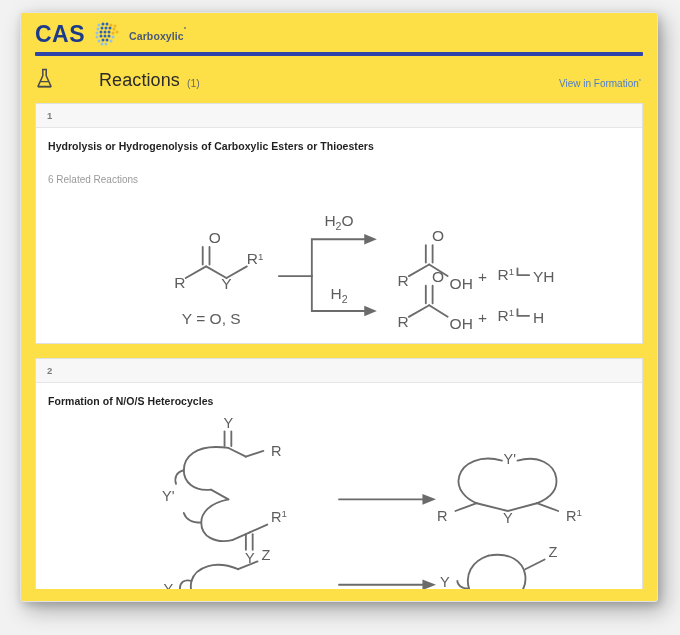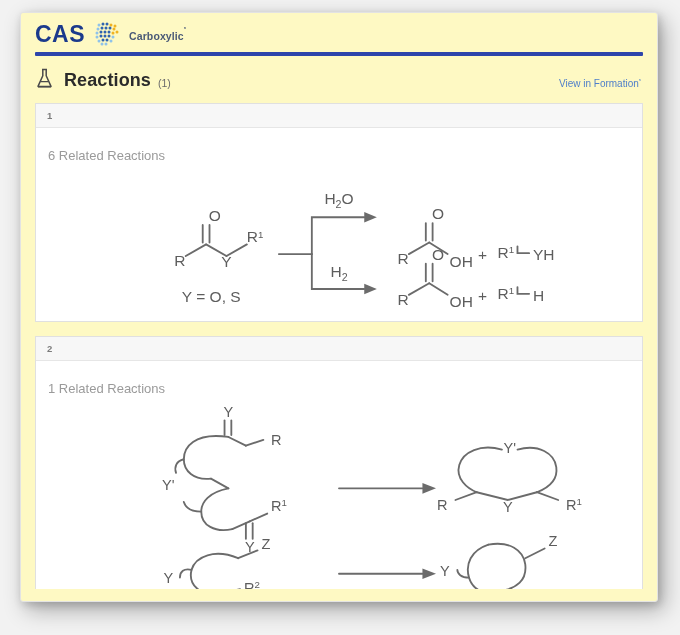--- a/index.html
+++ b/index.html
@@ -7,21 +7,21 @@
     margin: 0; padding: 0;
     width: 680px; height: 635px;
     background: #f2f2f2;
     font-family: "Liberation Sans", sans-serif;
     overflow: hidden;
   }
   #app {
     position: absolute;
     left: 20px; top: 12px;
     width: 638px; height: 590px;
-    background: #fef9c3;
+    background: #fde047;
     border: 1px solid #e3e3e3;
     border-radius: 3px;
     box-shadow: 6px 8px 22px rgba(0,0,0,0.30), 2px 3px 8px rgba(0,0,0,0.16);
     overflow: hidden;
   }
 
   
   .brandbar {
     position: relative;
     height: 36px;
@@ -57,23 +57,24 @@
 
   
   .titlerow {
     display: flex;
     align-items: center;
     padding: 12px 16px 10px 14px;
   }
   .flask-icon { width: 19px; height: 21px; margin-right: 10px; flex: none; }
   .page-title {
     font-size: 18px;
-    font-weight: bold;
+    font-weight: normal;
     color: #2b2b2b;
     letter-spacing: .1px;
+    margin-left: 35px;
   }
   .page-count {
     font-size: 10.5px;
     color: #6a6a6a;
     margin-left: 7px;
     position: relative;
     top: 2px;
   }
   .spacer { flex: 1 1 auto; }
   .view-link {
@@ -106,23 +107,23 @@
     font-weight: bold;
   }
   .card-body { padding: 12px 12px 6px 12px; }
   .rxn-name {
     font-size: 10.5px;
     font-weight: bold;
     color: #1f1f1f;
     letter-spacing: .05px;
   }
   .rxn-related {
-    font-size: 13px;
+    font-size: 10px;
     color: #9a9a9a;
-    margin-top: 8px;
+    margin-top: 22px;
   }
   .scheme { width: 100%; display: block; margin-top: 4px; }
   .scheme text { font-family: "Liberation Sans", sans-serif; fill: #5d5d5d; }
 </style>
 </head>
 <body>
 
 <div id="app">
 
   <div class="brandbar">
@@ -176,20 +177,21 @@
     <span class="page-count">(1)</span>
     <span class="spacer"></span>
     <a class="view-link" href="#"><span>View in Formation</span><sup>ⁿ</sup></a>
   </div>
 
   <div class="results">
 
     <div class="card">
       <div class="card-num">1</div>
       <div class="card-body">
+        <div class="rxn-name">Hydrolysis or Hydrogenolysis of Carboxylic Esters or Thioesters</div>
         <div class="rxn-related">6 Related Reactions</div>
 
         <svg class="scheme" viewBox="0 0 600 145" height="148">
           <g fill="none" stroke="#6b6b6b" stroke-width="1.9" stroke-linecap="round">
 
             <path d="M142 88 L163 76"></path>
             <path d="M163 76 L184 88"></path>
             <path d="M184 88 L205 76"></path>
             <path d="M159.5 74 L159.5 56"></path>
             <path d="M166.5 74 L166.5 56"></path>
@@ -239,21 +241,21 @@
             <text x="300" y="110" text-anchor="middle">H<tspan font-size="11" dy="4">2</tspan></text>
             <text x="138" y="135" text-anchor="start">Y = O, S</text>
           </g>
         </svg>
       </div>
     </div>
 
     <div class="card">
       <div class="card-num">2</div>
       <div class="card-body">
-        <div class="rxn-related">1 Related Reactions</div>
+        <div class="rxn-name">Formation of N/O/S Heterocycles</div>
 
         <svg class="scheme" viewBox="0 0 600 200" height="200">
           <g fill="none" stroke="#6b6b6b" stroke-width="1.9" stroke-linecap="round">
 
             <path d="M186 35 C 150 30 140 46 140 58 C 140 70 150 80 168 78"></path>
             <path d="M140 58 C 132 60 130 66 132 72"></path>
             <path d="M168 78 L186 88"></path>
             <path d="M186 88 C 166 92 158 102 158 112 C 158 126 172 134 190 130"></path>
             <path d="M158 112 C 148 112 142 108 140 102"></path>
 

